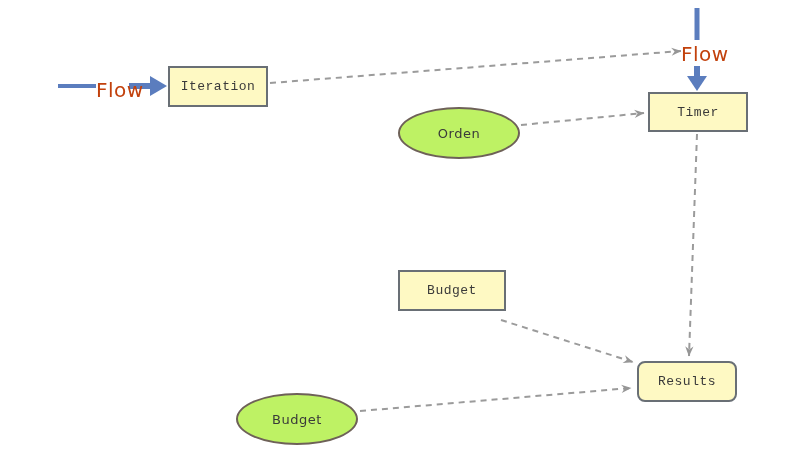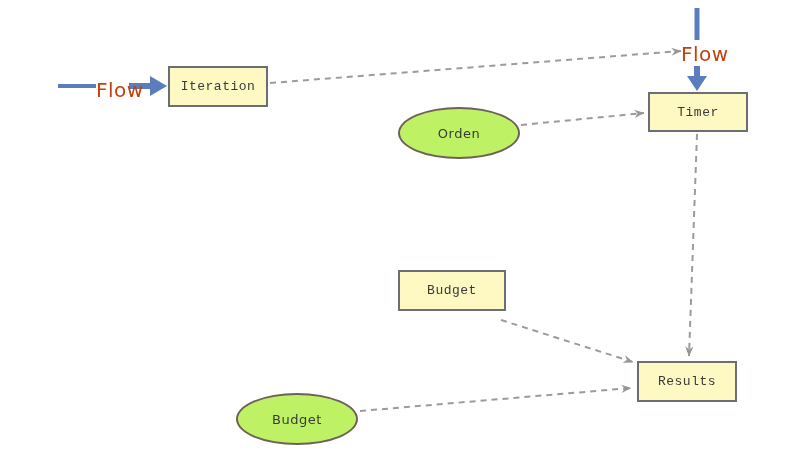--- a/index.html
+++ b/index.html
@@ -39,21 +39,21 @@
     font-family: Liberation Mono, monospace;
   }
   .ellipse-node {
     background: #bef264;
     border: 2px solid #6e6158;
     border-radius: 50%;
   }
   #node-iteration { left: 168px; top: 66px;  width: 100px; height: 41px; }
   #node-timer     { left: 648px; top: 92px;  width: 100px; height: 40px; align-items: center; }
   #node-budget    { left: 398px; top: 270px; width: 108px; height: 41px; }
-  #node-results   { left: 637px; top: 361px; width: 100px; height: 41px; }
+  #node-results   { left: 637px; top: 361px; width: 100px; height: 41px; border-radius: 8px; }
   #node-orden     { left: 398px; top: 107px; width: 122px; height: 52px; }
   #node-expend    { left: 236px; top: 393px; width: 122px; height: 52px; }
   .flow-label {
     position: absolute;
     color: #c2410c;
     font-size: 20px;
     letter-spacing: 0.5px;
     white-space: nowrap;
   }
   #flow-label-left { left: 96px;  top: 78px; width: 34px; text-align: center; }

